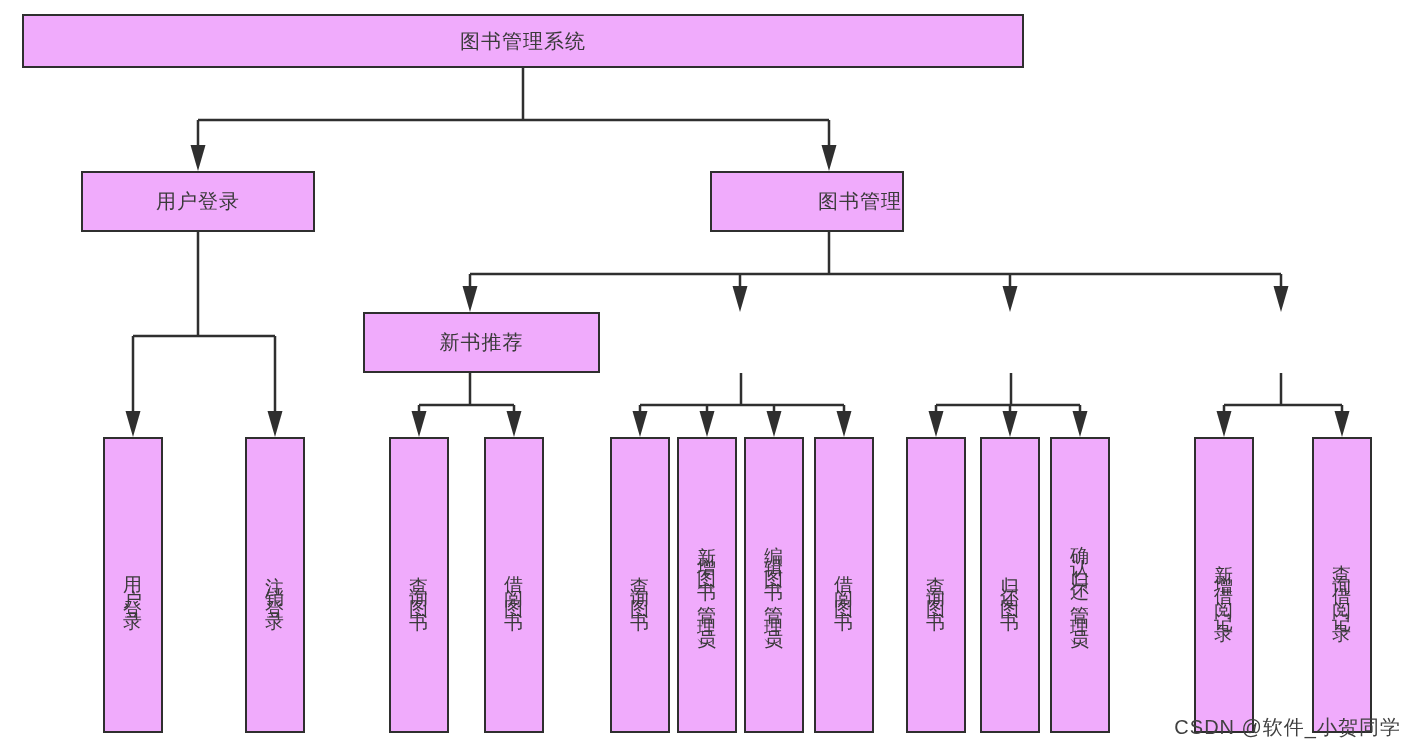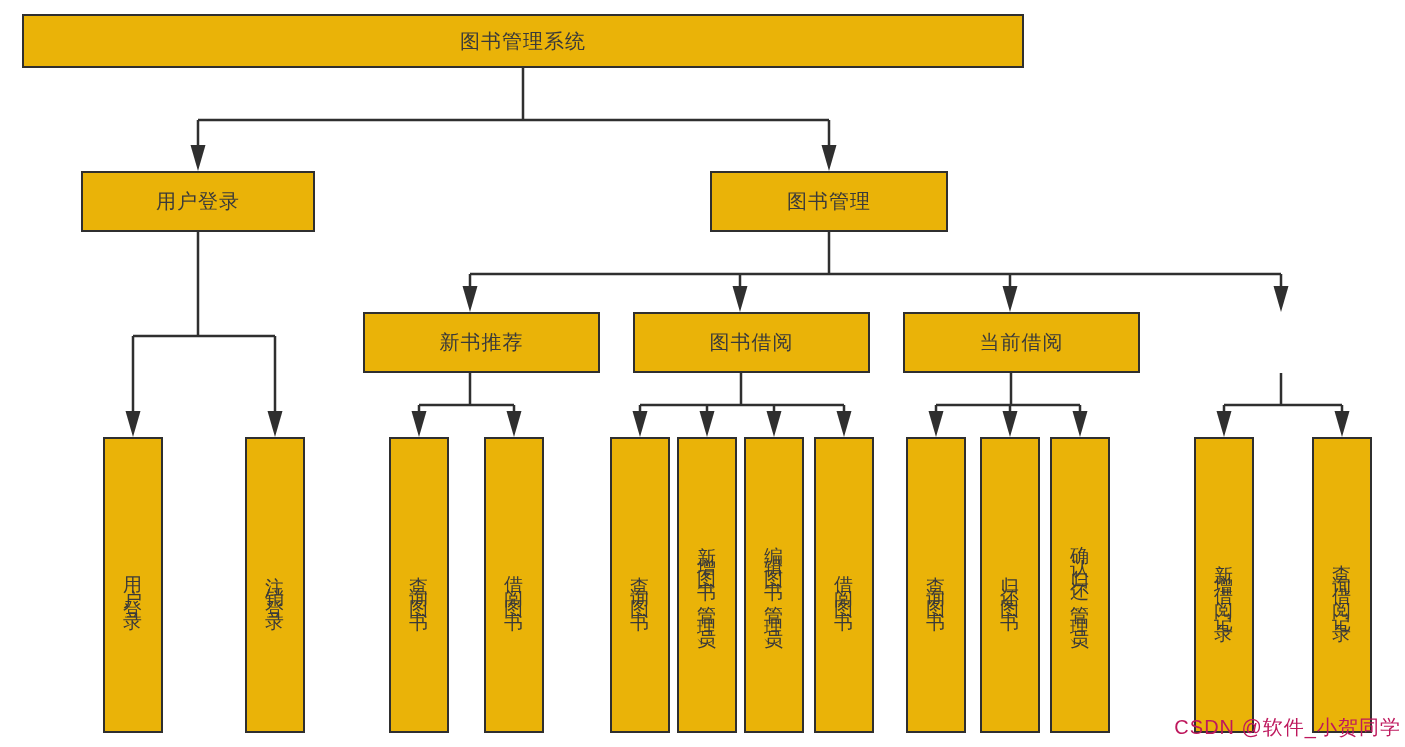--- a/index.html
+++ b/index.html
@@ -21,34 +21,34 @@
   svg.connectors path {
     stroke: #2f2f2f;
     stroke-width: 2.5;
     fill: none;
   }
   svg.connectors polygon { fill: #2f2f2f; }
   .box {
     position: absolute;
     box-sizing: border-box;
     border: 2.5px solid #2f2f2f;
-    background: #eab308;
+    background: #f0abfc;
     display: flex;
     align-items: center;
     justify-content: center;
     z-index: 1;
   }
   .hlabel {
     font-size: 20px;
     letter-spacing: 1px;
     white-space: nowrap;
   }
   .root  { left: 22px;  top: 14px;  width: 1002px; height: 54px; }
   .lvl2a { left: 81px;  top: 171px; width: 234px;  height: 61px; }
-  .lvl2b { left: 710px; top: 171px; width: 238px;  height: 61px; }
+  .lvl2b { left: 710px; top: 171px; width: 194px;  height: 61px; justify-content: flex-end; }
   .lvl3  { top: 312px; width: 237px; height: 61px; }
   .g1 { left: 363px; }
   .g2 { left: 633px; }
   .g3 { left: 903px; }
   .g4 { left: 1173px; }
   .leaf {
     top: 437px;
     width: 60px;
     height: 296px;
   }
@@ -59,21 +59,21 @@
     letter-spacing: 12px;
     line-height: 1;
     white-space: nowrap;
   }
   .watermark {
     position: absolute;
     right: 4px;
     top: 714px;
     z-index: 2;
     font-size: 20px;
-    color: #be185d;
+    color: #404040;
     letter-spacing: 1px;
     white-space: nowrap;
   }
 </style>
 </head>
 <body>
 
 <div class="canvas">
 
   <svg class="connectors" viewBox="0 0 1405 747" xmlns="http://www.w3.org/2000/svg">
@@ -133,26 +133,20 @@
   <div class="box lvl2a">
     <span class="hlabel">用户登录</span>
   </div>
   <div class="box lvl2b">
     <span class="hlabel">图书管理</span>
   </div>
 
   <div class="box lvl3 g1">
     <span class="hlabel">新书推荐</span>
   </div>
-  <div class="box lvl3 g2">
-    <span class="hlabel">图书借阅</span>
-  </div>
-  <div class="box lvl3 g3">
-    <span class="hlabel">当前借阅</span>
-  </div>
 
   <div class="box leaf" style="left:103px">
     <span class="vtext">用户登录</span>
   </div>
   <div class="box leaf" style="left:245px">
     <span class="vtext">注销登录</span>
   </div>
 
   <div class="box leaf" style="left:389px">
     <span class="vtext">查询图书</span>

